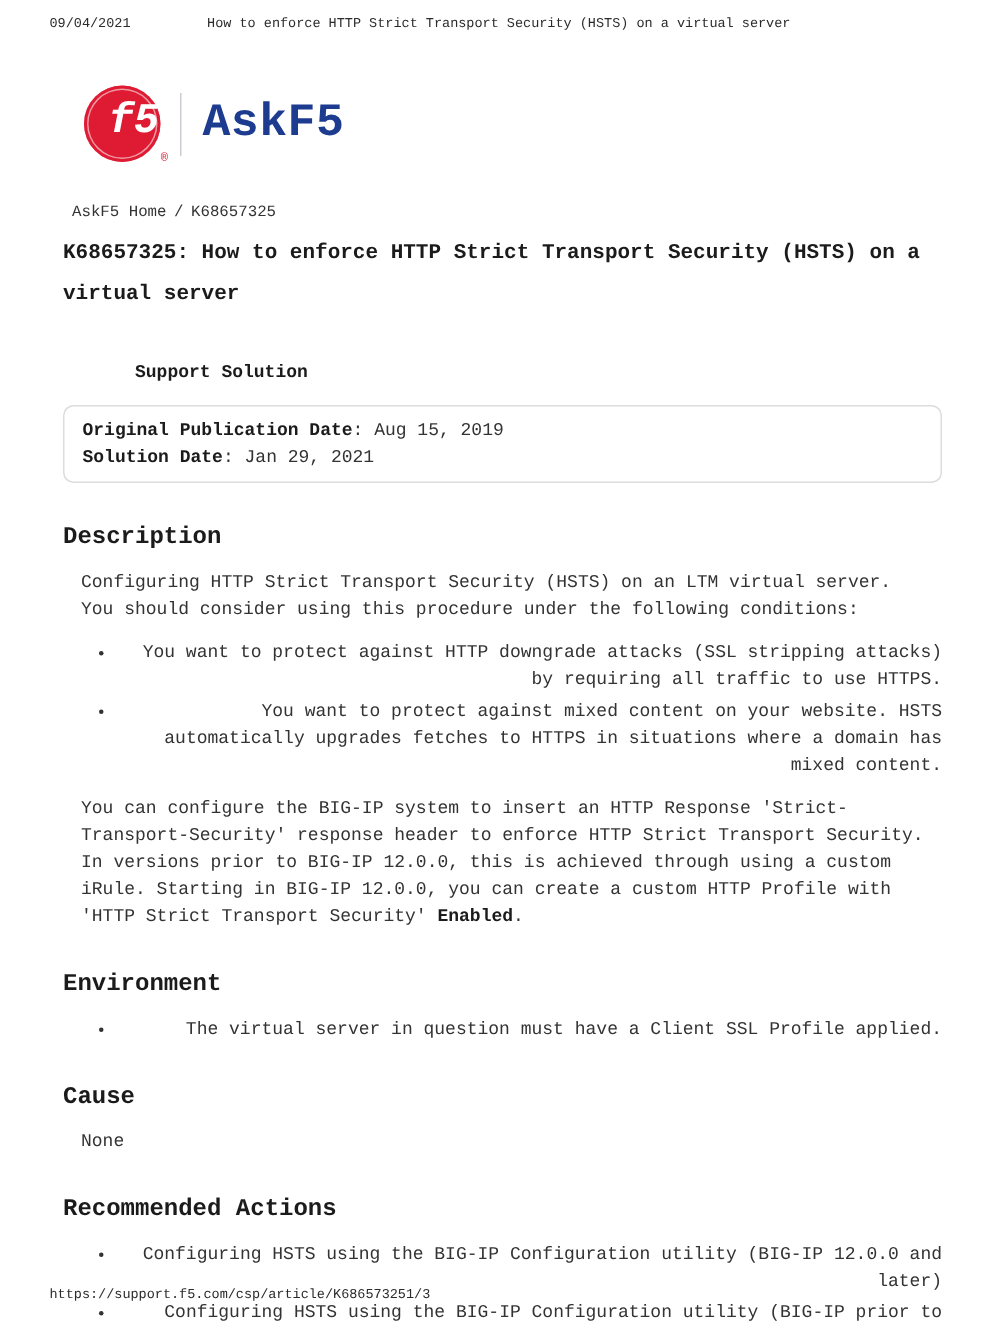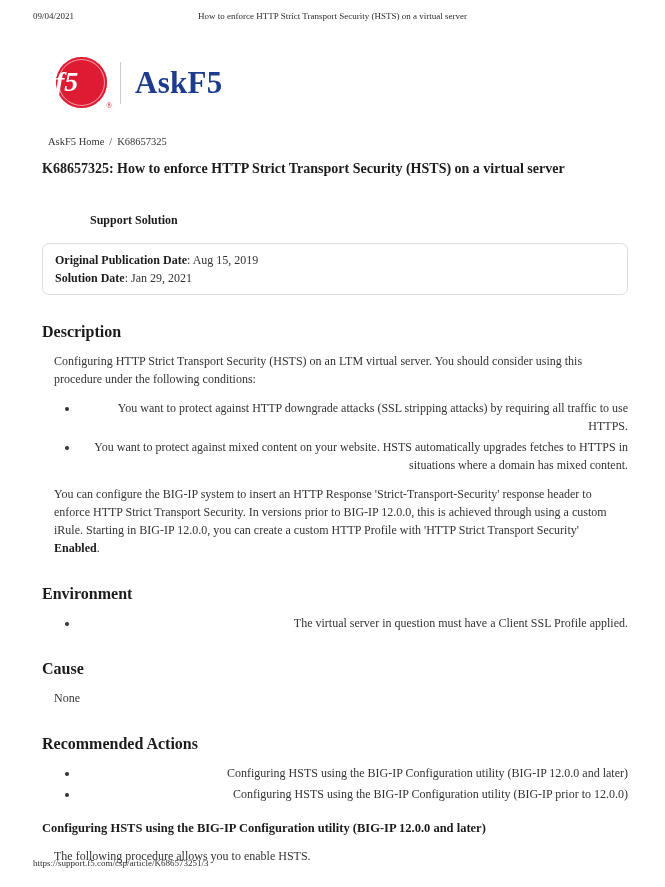--- a/index.html
+++ b/index.html
@@ -2,21 +2,21 @@
 <html><head>
 <meta charset="utf-8">
 <style>
   * { box-sizing: border-box; }
   html, body { margin: 0; padding: 0; background: #fff; }
   .page {
     position: relative;
     width: 665px;
     height: 887px;
     background: #ffffff;
-    font-family: Liberation Serif, serif;
+    font-family: Liberation Mono, monospace;
     color: #333;
     overflow: hidden;
   }
 
   
   .print-header {
     position: absolute;
     top: 11px;
     left: 0;
     width: 100%;
@@ -47,21 +47,21 @@
   }
   .f5-ball {
     position: relative;
     width: 51px;
     height: 51px;
     border-radius: 50%;
     background: #de1b33;
     color: #ffffff;
     display: flex;
     align-items: center;
-    justify-content: flex-start;
+    justify-content: flex-end;
     font-size: 28px;
     font-weight: bold;
     font-style: italic;
     box-shadow: inset 0 0 0 2px #de1b33, inset 0 0 0 3px rgba(255,255,255,.55);
   }
   .f5-ball .ball-label { transform: translate(-1px, -1px); }
   .f5-reg {
     position: absolute;
     bottom: -2px;
     right: -5px;

